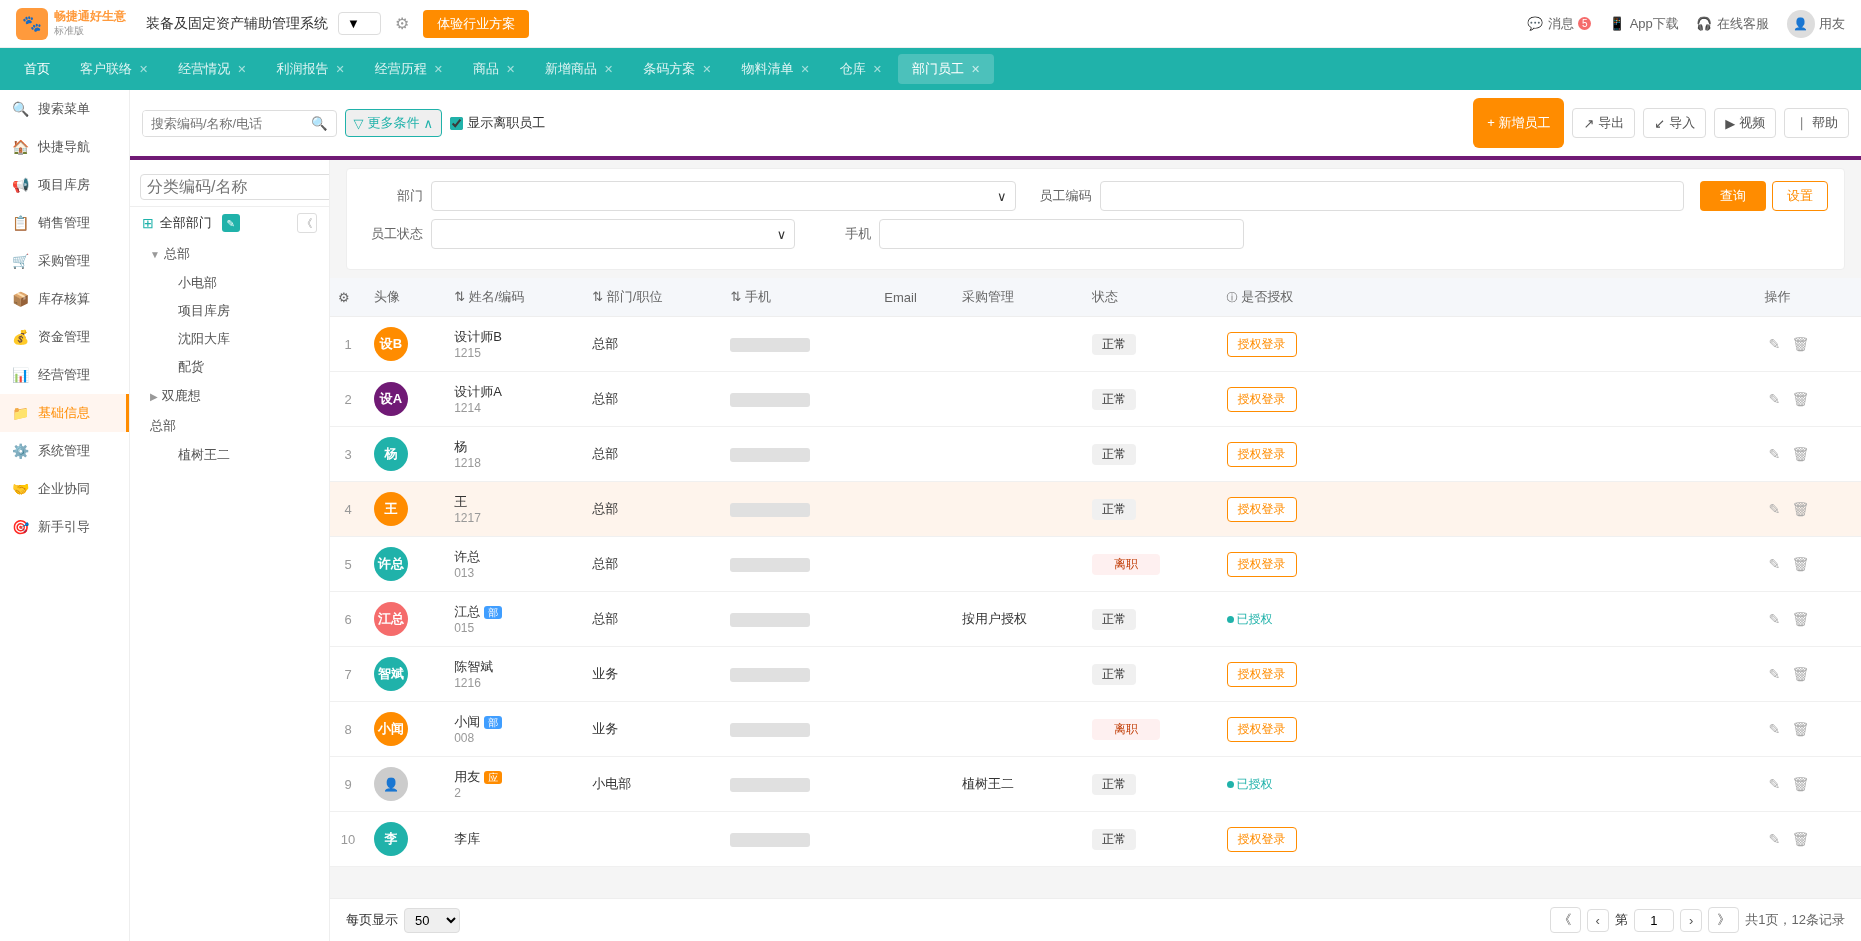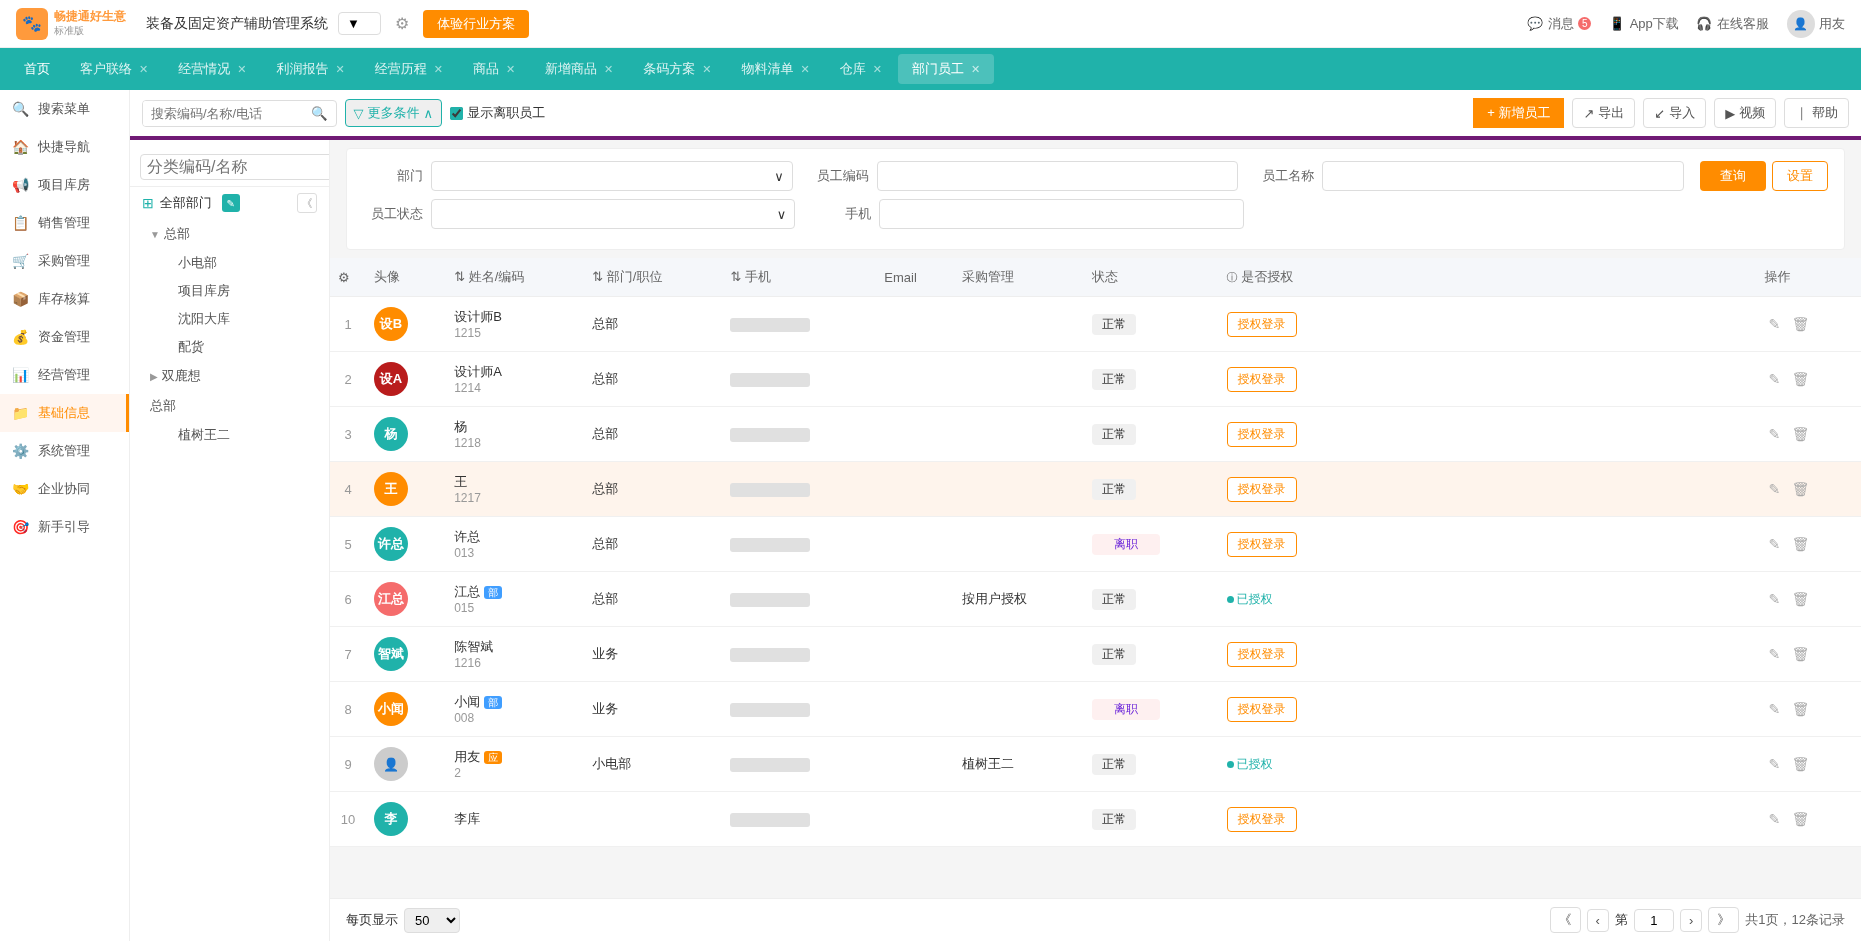--- a/index.html
+++ b/index.html
@@ -38,21 +38,21 @@
     .content { flex: 1; display: flex; flex-direction: column; overflow: hidden; }
 
     
     .toolbar { background: #fff; padding: 8px 12px; display: flex; align-items: center; gap: 8px; border-bottom: 4px solid #701a75; }
     .toolbar-search { display: flex; align-items: center; border: 1px solid #ddd; border-radius: 4px; overflow: hidden; }
     .toolbar-search input { border: none; outline: none; padding: 5px 8px; font-size: 13px; width: 160px; }
     .toolbar-search-btn { background: none; border: none; padding: 5px 8px; cursor: pointer; color: #999; }
     .toolbar-filter { display: flex; align-items: center; gap: 4px; color: #20b2aa; cursor: pointer; font-size: 13px; border: 1px solid #20b2aa; border-radius: 4px; padding: 4px 8px; }
     .toolbar-checkbox { display: flex; align-items: center; gap: 4px; font-size: 13px; color: #333; cursor: pointer; }
     .toolbar-right { margin-left: auto; display: flex; align-items: center; gap: 8px; }
-    .btn-primary { background: #ff8c00; color: white; border: none; border-radius: 0; padding: 6px 14px; font-size: 13px; cursor: pointer; }
+    .btn-primary { background: #ff8c00; color: white; border: none; border-radius: 6px; padding: 16px 14px; font-size: 13px; cursor: pointer; }
     .btn-outline { background: none; border: 1px solid #ddd; border-radius: 4px; padding: 5px 10px; font-size: 13px; cursor: pointer; color: #555; display: flex; align-items: center; gap: 4px; }
 
     
     .body-layout { display: flex; flex: 1; overflow: hidden; }
 
     
     .dept-tree { width: 200px; background: #fff; border-right: 1px solid #eee; overflow-y: auto; flex-shrink: 0; padding: 8px 0; }
     .dept-tree-header { display: flex; align-items: center; gap: 6px; padding: 6px 12px; font-weight: 500; color: #333; }
     .dept-tree-item { padding: 6px 12px 6px 24px; cursor: pointer; font-size: 13px; color: #555; display: flex; align-items: center; gap: 4px; }
     .dept-tree-sub { padding-left: 36px; font-size: 13px; color: #555; padding-top: 5px; padding-bottom: 5px; cursor: pointer; }
@@ -69,21 +69,21 @@
 
     
     .table-wrap { flex: 1; display: flex; flex-direction: column; overflow: hidden; }
     .table-container { flex: 1; overflow: auto; }
     table { width: 100%; border-collapse: collapse; background: #fff; }
     th { background: #f5f7fa; color: #666; font-weight: 500; padding: 10px 8px; text-align: left; border-bottom: 1px solid #eee; font-size: 13px; white-space: nowrap; }
     td { padding: 10px 8px; border-bottom: 1px solid #f0f0f0; font-size: 13px; vertical-align: middle; }
     tr.highlighted td { background: #fef4ec; }
     .avatar { width: 34px; height: 34px; border-radius: 50%; display: flex; align-items: center; justify-content: center; color: white; font-size: 13px; font-weight: bold; }
     .status-normal { color: #333; background: #f0f0f0; border-radius: 4px; padding: 2px 10px; font-size: 12px; display: inline-block; }
-    .status-left { color: #6d28d9; background: #fef0f0; border-radius: 4px; padding: 2px 22px; font-size: 12px; display: inline-block; }
+    .status-left { color: #c2410c; background: #fef0f0; border-radius: 4px; padding: 2px 22px; font-size: 12px; display: inline-block; }
     .btn-auth { border: 1px solid #ff8c00; color: #ff8c00; background: white; border-radius: 4px; padding: 3px 10px; font-size: 12px; cursor: pointer; }
     .auth-done { color: #20b2aa; font-size: 12px; display: flex; align-items: center; gap: 3px; text-align: right; }
     .auth-dot { width: 7px; height: 7px; border-radius: 50%; background: #20b2aa; display: inline-block; }
     .op-btn { background: none; border: none; cursor: pointer; color: #aaa; font-size: 14px; padding: 2px 4px; }
     .name-code { display: flex; flex-direction: column; }
     .emp-name { font-size: 13px; color: #333; }
     .emp-code { font-size: 12px; color: #999; }
     .tag-blue { background: #409eff; color: white; font-size: 10px; padding: 1px 4px; border-radius: 3px; margin-left: 4px; }
     .tag-orange { background: #ff8c00; color: white; font-size: 10px; padding: 1px 4px; border-radius: 3px; margin-left: 4px; }
     .blurred { background: #e0e0e0; border-radius: 3px; height: 14px; width: 80px; display: inline-block; vertical-align: middle; }
@@ -290,24 +290,20 @@
               <div class="search-form-item">
                 <label>部门</label>
                 <div class="search-form-select" style="width:260px;">
                   <span></span>
                   <span>∨</span>
                 </div>
               </div>
               <div class="search-form-item">
                 <label>员工编码</label>
                 <input type="text" class="search-form-input" style="width: 260px;">
-              </div>
-              <div class="search-form-item">
-                <label>员工名称</label>
-                <input type="text" class="search-form-input" style="flex: 1 1 0%;">
               </div>
               <div style="display:flex;gap:6px;">
                 <button class="btn-search">查询</button>
                 <button class="btn-setting">设置</button>
               </div>
             </div>
             <div class="search-form-row">
               <div class="search-form-item">
                 <label>员工状态</label>
                 <div class="search-form-select" style="width:260px;">
@@ -370,21 +366,21 @@
     <td><button class="btn-auth">授权登录</button></td>
     <td></td>
     <td>
       <button class="op-btn" title="编辑">✎</button>
       <button class="op-btn" title="删除">🗑</button>
     </td>
   </tr>
                 <tr>
     <td style="text-align:center;color:#999;">2</td>
     <td>
-      <div class="avatar" style="background:#b91c1c;">设A</div>
+      <div class="avatar" style="background:#701a75;">设A</div>
     </td>
     <td>
       <div class="name-code">
         <span class="emp-name">设计师A</span>
         <span class="emp-code">1214</span>
       </div>
     </td>
     <td>总部</td>
     <td><span class="blurred"></span></td>
     <td></td>

